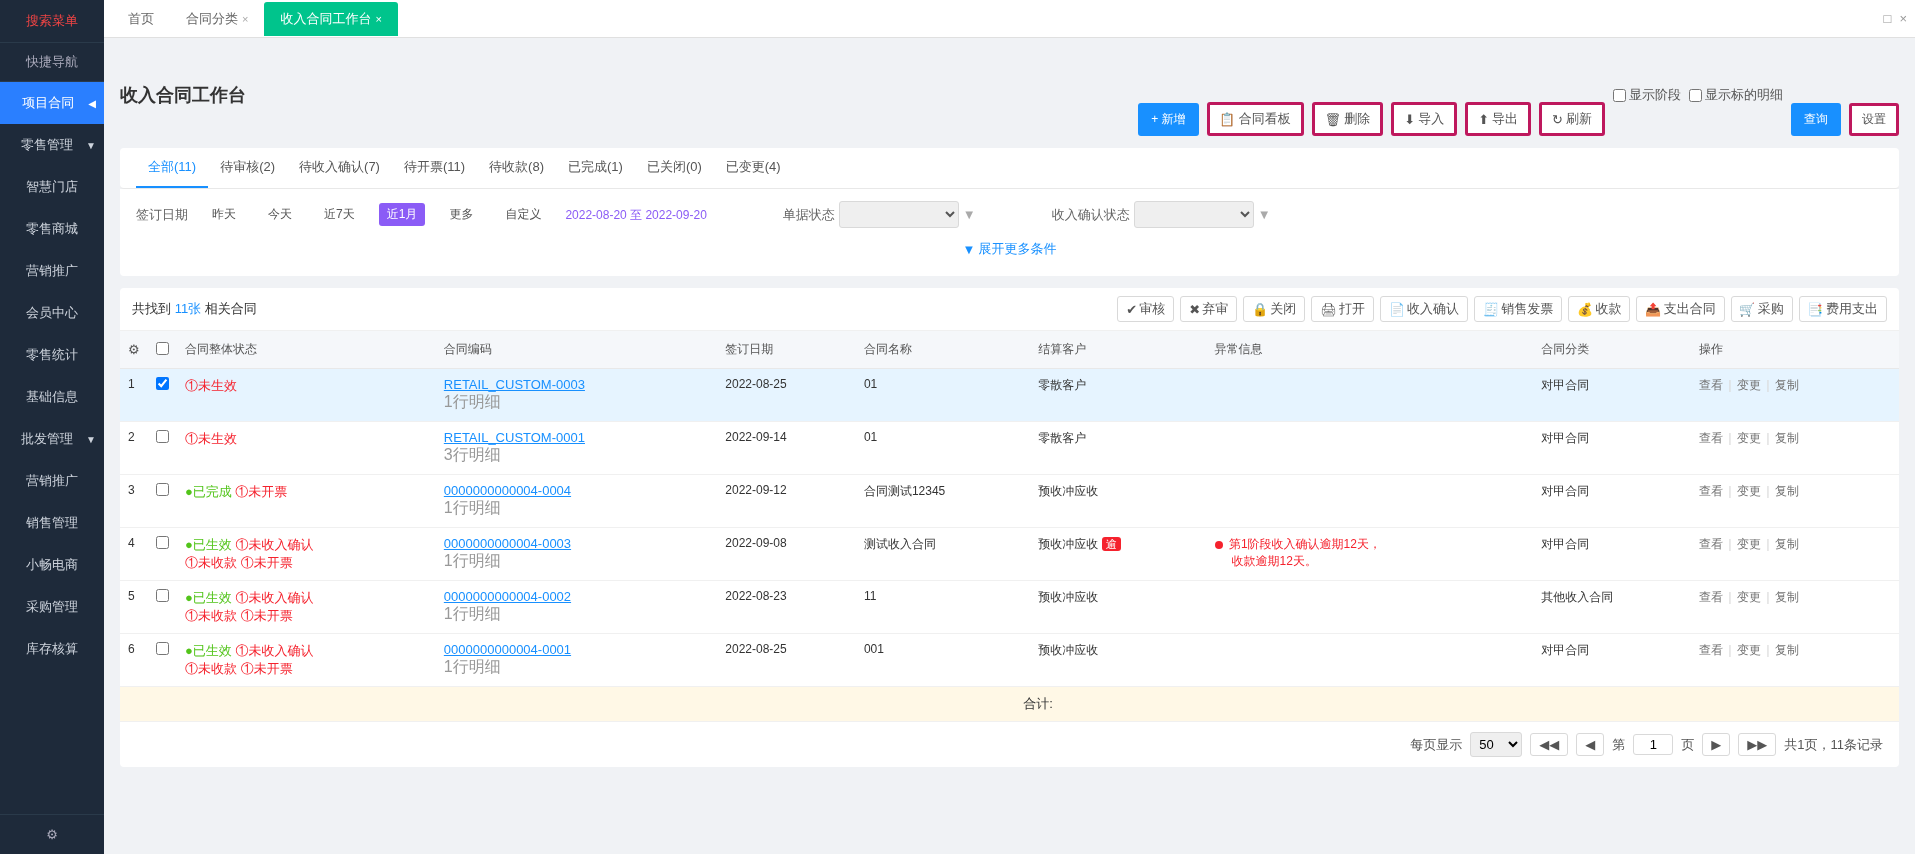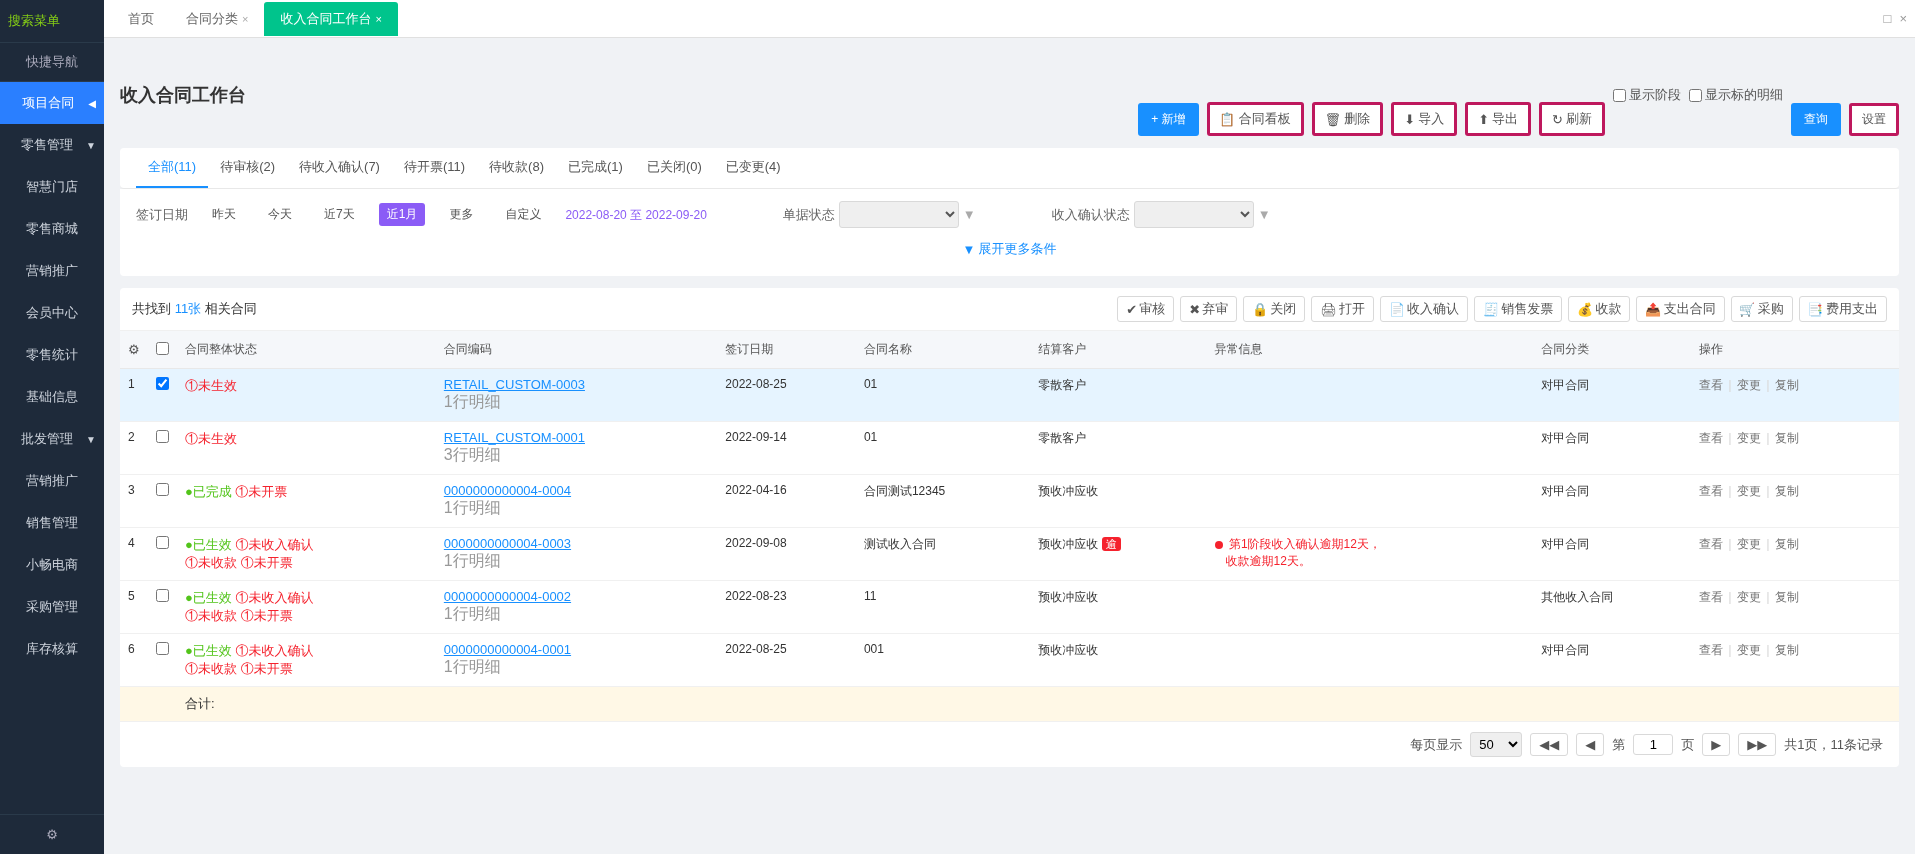--- a/index.html
+++ b/index.html
@@ -1,20 +1,20 @@
 <!DOCTYPE html>
 <html><head>
   <meta charset="utf-8">
   <style>
     * { box-sizing: border-box; margin: 0; padding: 0; font-family: 'Microsoft YaHei', Arial, sans-serif; font-size: 13px; }
     body { display: flex; height: 854px; overflow: hidden; background: #f0f2f5; }
 
     
     .sidebar { width: 104px; background: #1e2a3a; display: flex; flex-direction: column; height: 100%; color: #cdd3dc; flex-shrink: 0; }
-    .sidebar-search { padding: 12px 8px; font-size: 13px; color: #84cc16; border-bottom: 1px solid #2a3a4a; cursor: pointer; }
+    .sidebar-search { padding: 12px 8px; font-size: 13px; color: #ef4444; text-align: center; border-bottom: 1px solid #2a3a4a; cursor: pointer; }
     .sidebar-nav { padding: 10px 8px; font-size: 13px; color: #aab; text-align: center; border-bottom: 1px solid #2a3a4a; cursor: pointer; }
     .sidebar-item { padding: 12px 8px; font-size: 13px; text-align: center; cursor: pointer; color: #cdd3dc; display: flex; align-items: center; justify-content: space-between; }
     .sidebar-item.active { background: #2a7fff; color: #fff; }
     .sidebar-item.has-arrow::after { content: '◀'; font-size: 10px; }
     .sidebar-item.has-arrow-down::after { content: '▼'; font-size: 10px; }
     .sidebar-item span { flex: 1; text-align: center; }
     .sidebar-bottom { margin-top: auto; padding: 12px 8px; text-align: center; color: #aab; cursor: pointer; border-top: 1px solid #2a3a4a; }
 
     
     .main { flex: 1; display: flex; flex-direction: column; overflow: hidden; }
@@ -60,21 +60,21 @@
     .table-info { font-size: 13px; color: #333; }
     .table-info span { color: #1890ff; }
     .table-actions { display: flex; gap: 6px; align-items: center; margin-left: auto; flex-wrap: wrap; }
     .tbl-btn { display: flex; align-items: center; gap: 2px; padding: 3px 8px; border: 1px solid #d9d9d9; background: #fff; cursor: pointer; border-radius: 3px; color: #555; font-size: 12px; }
 
     
     table { width: 100%; border-collapse: collapse; }
     thead th { background: #f5f7fa; padding: 10px 8px; text-align: left; font-weight: 500; color: #555; border-bottom: 1px solid #e8e8e8; font-size: 12px; white-space: nowrap; }
     tbody tr { border-bottom: 1px solid #f0f0f0; }
     tbody tr.selected { background: #e6f4ff; }
-    tbody tr.total-row { background: #fff8e6; }
+    tbody tr.total-row { background: #fff8e6; text-align: center; }
     td { padding: 8px 8px; color: #333; font-size: 12px; vertical-align: top; }
     .status-red { color: #f5222d; }
     .status-green { color: #52c41a; }
     .link { color: #1890ff; cursor: pointer; text-decoration: underline; }
     .sub-text { color: #999; font-size: 16px; }
     .op-btn { color: #737373; cursor: pointer; font-size: 12px; }
     .op-sep { color: #d9d9d9; margin: 0 2px; }
     .warning-badge { display: inline-block; width: 8px; height: 8px; background: #f5222d; border-radius: 50%; margin-right: 3px; vertical-align: middle; }
     .error-msg { color: #f5222d; font-size: 12px; }
 
@@ -358,21 +358,21 @@
             <td>3</td>
             <td><input type="checkbox" style=""></td>
             <td>
               <span class="status-green">●已完成</span>
               <span class="status-red"> ①未开票</span>
             </td>
             <td>
               <span class="link">0000000000004-0004</span>
               <div class="sub-text">1行明细</div>
             </td>
-            <td>2022-04-16</td>
+            <td>2022-09-12</td>
             <td>合同测试12345</td>
             <td>预收冲应收</td>
             <td></td>
             <td>对甲合同</td>
             <td>
               <span class="op-btn">查看</span>
               <span class="op-sep">|</span>
               <span class="op-btn">变更</span>
               <span class="op-sep">|</span>
               <span class="op-btn">复制</span>
@@ -389,21 +389,21 @@
             <td>
               <span class="link">0000000000004-0003</span>
               <div class="sub-text">1行明细</div>
             </td>
             <td>2022-09-08</td>
             <td>测试收入合同</td>
             <td>预收冲应收 <span style="background:#f5222d;color:#fff;padding:1px 4px;border-radius:3px;font-size:11px">逾</span></td>
             <td>
               <span class="warning-badge"></span>
               <span class="error-msg">第1阶段收入确认逾期12天，</span><br>
-              <span class="error-msg" style="margin-left:11px">收款逾期12天。</span>
+              <span class="error-msg" style="margin-left:17px">收款逾期12天。</span>
             </td>
             <td>对甲合同</td>
             <td>
               <span class="op-btn">查看</span>
               <span class="op-sep">|</span>
               <span class="op-btn">变更</span>
               <span class="op-sep">|</span>
               <span class="op-btn">复制</span>
             </td>
           </tr>

